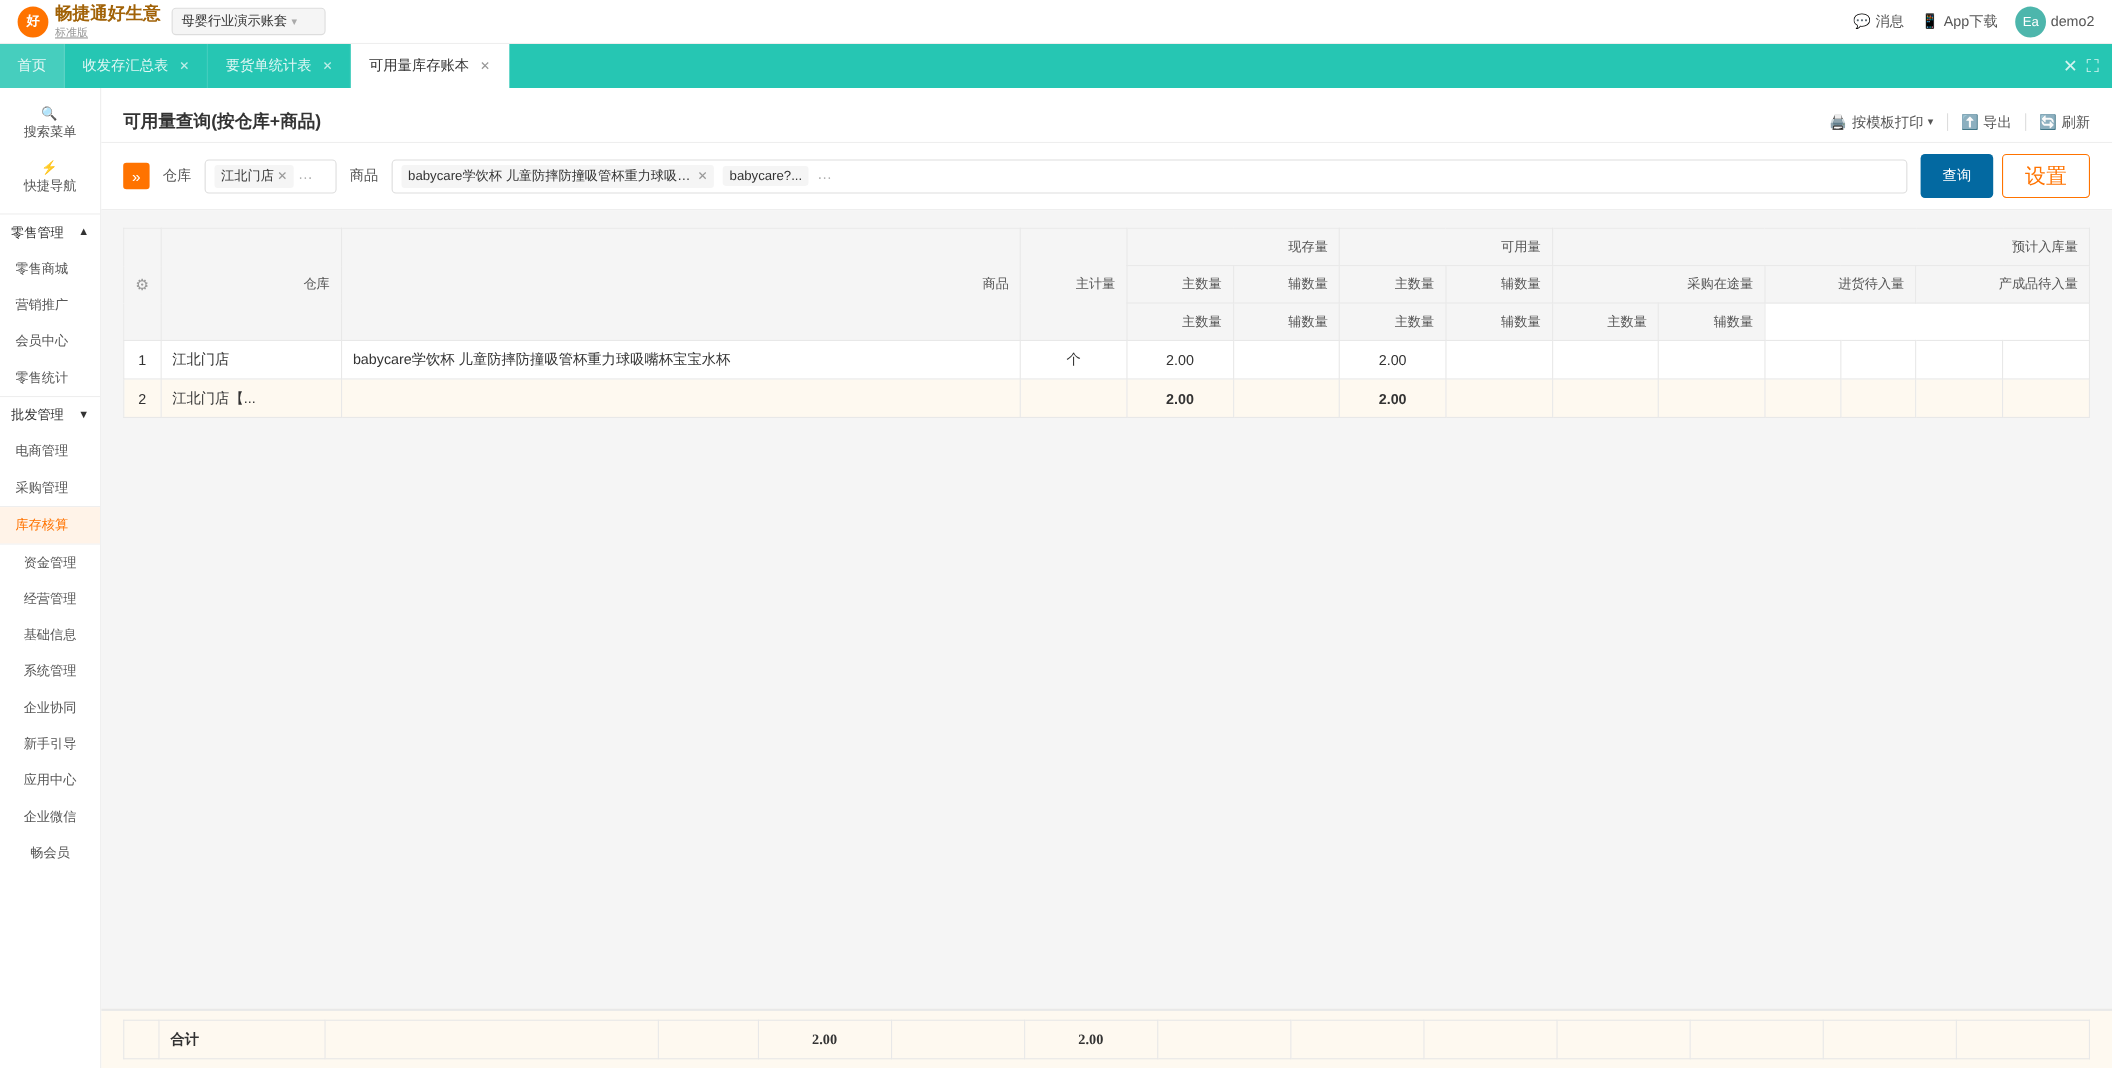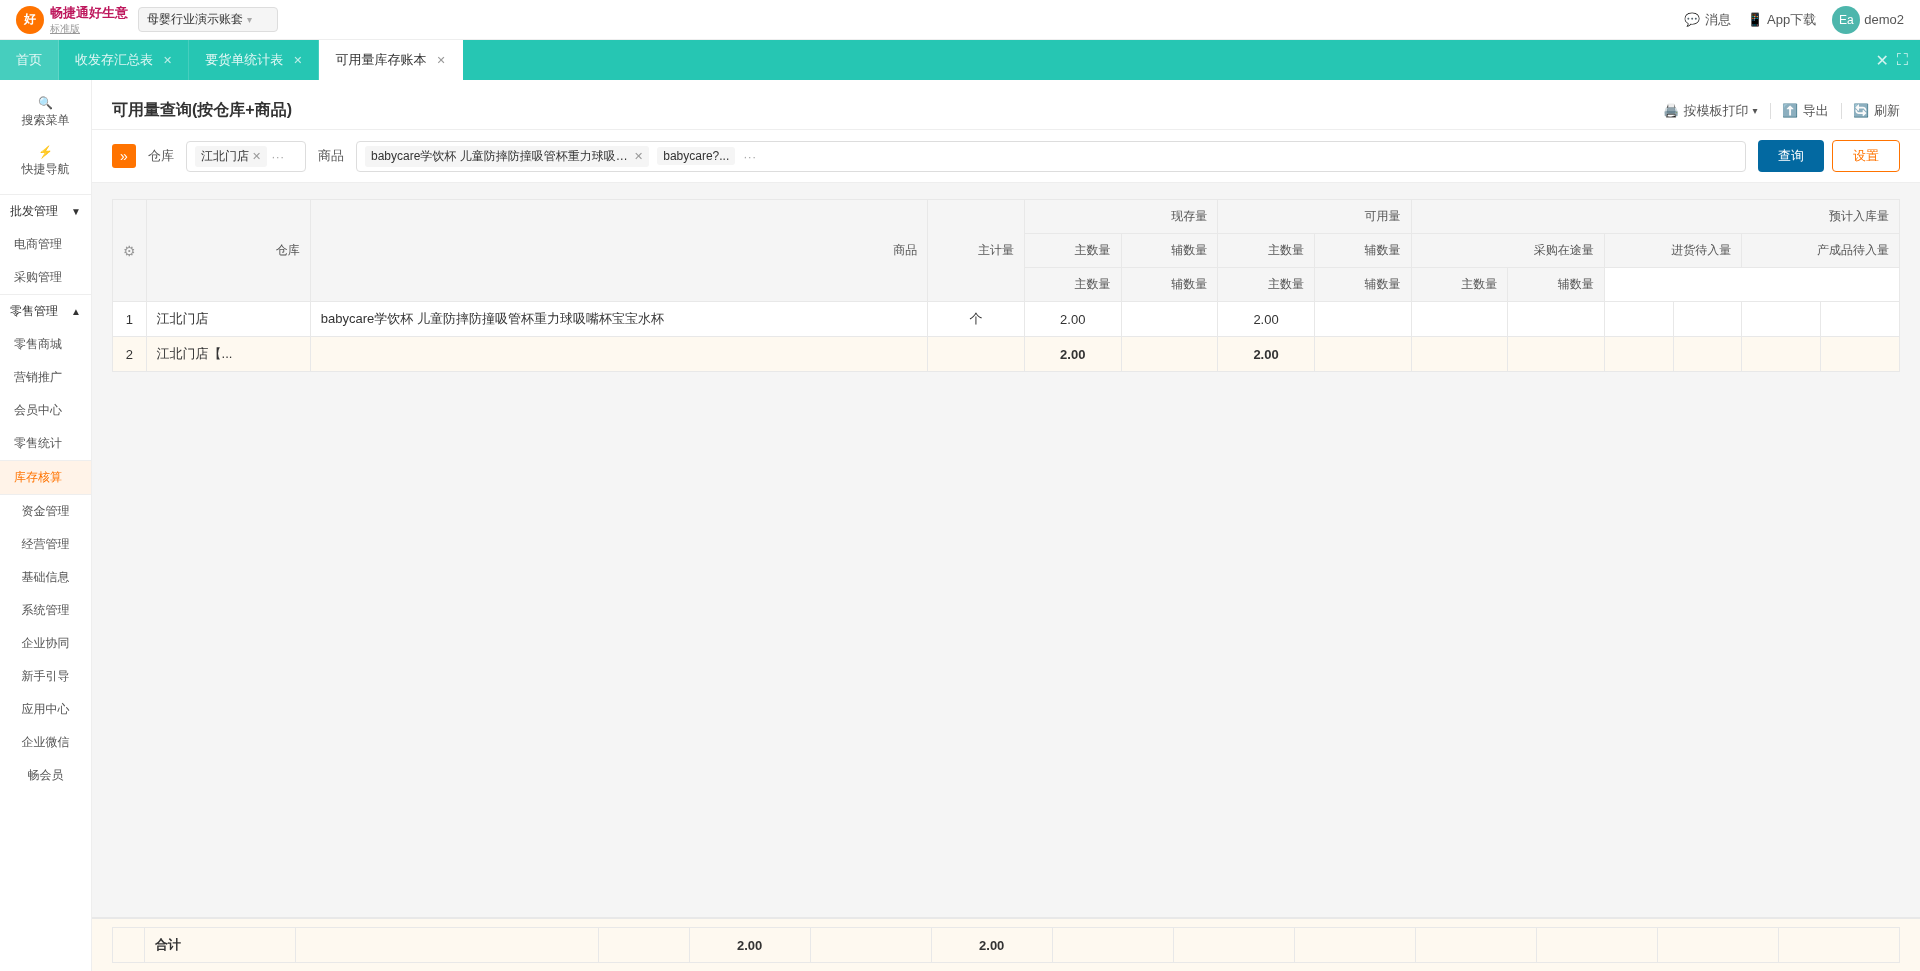--- a/index.html
+++ b/index.html
@@ -50,52 +50,52 @@
     .filter-bar { padding: 10px 20px; background: #fff; border-bottom: 1px solid #eee; display: flex; align-items: center; gap: 12px; flex-shrink: 0; }
     .filter-toggle { width: 24px; height: 24px; background: #ff7300; color: white; border-radius: 3px; display: flex; align-items: center; justify-content: center; cursor: pointer; font-size: 14px; flex-shrink: 0; }
     .filter-label { font-size: 13px; color: #555; white-space: nowrap; }
     .filter-input { display: flex; align-items: center; gap: 4px; border: 1px solid #ddd; border-radius: 4px; padding: 4px 8px; background: #fff; min-width: 120px; max-width: 200px; font-size: 13px; }
     .filter-tag { background: #f5f5f5; border-radius: 3px; padding: 2px 6px; font-size: 12px; color: #333; display: flex; align-items: center; gap: 3px; }
     .filter-tag .remove { color: #999; cursor: pointer; font-size: 11px; }
     .filter-ellipsis { color: #aaa; cursor: pointer; }
     .filter-product-area { display: flex; align-items: center; gap: 8px; flex: 2; border: 1px solid #ddd; border-radius: 4px; padding: 4px 8px; background: #fff; }
     .filter-actions { display: flex; gap: 8px; flex-shrink: 0; }
     .btn-query { background: #0369a1; color: white; border: none; border-radius: 4px; padding: 6px 20px; cursor: pointer; font-size: 13px; }
-    .btn-setting { background: #fff; color: #ff7300; border: 1px solid #ff7300; border-radius: 4px; padding: 6px 20px; cursor: pointer; font-size: 13px; }
+    .btn-setting { background: #fff; color: #ff7300; border: 1px solid #ff7300; border-radius: 4px; padding: 6px 20px; cursor: pointer; font-size: 19px; }
 
     
     .table-area { flex: 1; overflow: auto; padding: 16px 20px; }
     .data-table { width: 100%; border-collapse: collapse; background: #fff; border: 1px solid #e8e8e8; }
     .data-table th { background: #f5f5f5; border: 1px solid #e8e8e8; padding: 8px 10px; font-size: 12px; color: #555; font-weight: 500; text-align: right; white-space: nowrap; }
     .data-table td { border: 1px solid #e8e8e8; padding: 8px 10px; font-size: 13px; color: #333; text-align: center; }
     .data-table .text-left { text-align: left; }
     .th-group { background: #f0f0f0; }
     .settings-col { width: 32px; }
     .settings-icon { color: #999; cursor: pointer; font-size: 14px; }
     .row-number { color: #666; }
 
     
-    .table-footer { background: #fef9f0; border-top: 2px solid #e8e8e8; padding: 8px 20px; display: flex; align-items: flex-end; flex-shrink: 0; }
+    .table-footer { background: #fef9f0; border-top: 2px solid #e8e8e8; padding: 8px 20px; display: flex; align-items: flex-end; flex-shrink: 0; font-family: Liberation Serif, serif; }
 
     
     ::-webkit-scrollbar { width: 6px; height: 6px; }
     ::-webkit-scrollbar-track { background: #f1f1f1; }
     ::-webkit-scrollbar-thumb { background: #ccc; border-radius: 3px; }
 
     .divider-v { width: 1px; height: 16px; background: #ddd; }
   </style>
 </head>
 <body>
 
 <div class="top-bar">
   <div class="top-bar-left">
     <div class="logo-area">
       <div class="logo-icon">好</div>
       <div>
-        <div style="font-size:13px;font-weight:600;color:#be185d;">畅捷通好生意</div>
+        <div style="font-size:16px;font-weight:600;color:#a16207;">畅捷通好生意</div>
         <div style="font-size:10px;color:#999;text-decoration:underline;">标准版</div>
       </div>
     </div>
     <div class="org-selector">
       <span>母婴行业演示账套</span>
       <span style="color:#aaa;font-size:10px;">▾</span>
     </div>
   </div>
   <div class="top-bar-right">
     <div class="top-right-item">
@@ -147,47 +147,47 @@
         <span>搜索菜单</span>
       </div>
       <div class="sidebar-nav-item">
         <span>⚡</span>
         <span>快捷导航</span>
       </div>
     </div>
 
     <div class="sidebar-section">
       <div class="sidebar-section-header">
+        <span>零售管理</span>
+        <span style="font-size:10px;">▲</span>
+      </div>
+      <div class="sidebar-menu-item">
+        <span>零售商城</span>
+      </div>
+      <div class="sidebar-menu-item">
+        <span>营销推广</span>
+      </div>
+      <div class="sidebar-menu-item">
+        <span>会员中心</span>
+      </div>
+      <div class="sidebar-menu-item">
+        <span>零售统计</span>
+      </div>
+    </div>
+
+    <div class="sidebar-section">
+      <div class="sidebar-section-header">
         <span>批发管理</span>
         <span style="font-size:10px;">▼</span>
       </div>
       <div class="sidebar-menu-item">
         <span>电商管理</span>
       </div>
       <div class="sidebar-menu-item">
         <span>采购管理</span>
-      </div>
-    </div>
-
-    <div class="sidebar-section">
-      <div class="sidebar-section-header">
-        <span>零售管理</span>
-        <span style="font-size:10px;">▲</span>
-      </div>
-      <div class="sidebar-menu-item">
-        <span>零售商城</span>
-      </div>
-      <div class="sidebar-menu-item">
-        <span>营销推广</span>
-      </div>
-      <div class="sidebar-menu-item">
-        <span>会员中心</span>
-      </div>
-      <div class="sidebar-menu-item">
-        <span>零售统计</span>
       </div>
     </div>
 
     <div class="sidebar-section">
       <div class="sidebar-section-header sidebar-menu-item active" style="background:#fff3e8;color:#ff7300;">
         <span>库存核算</span>
       </div>
     </div>
 
     <div class="sidebar-plain-item">

